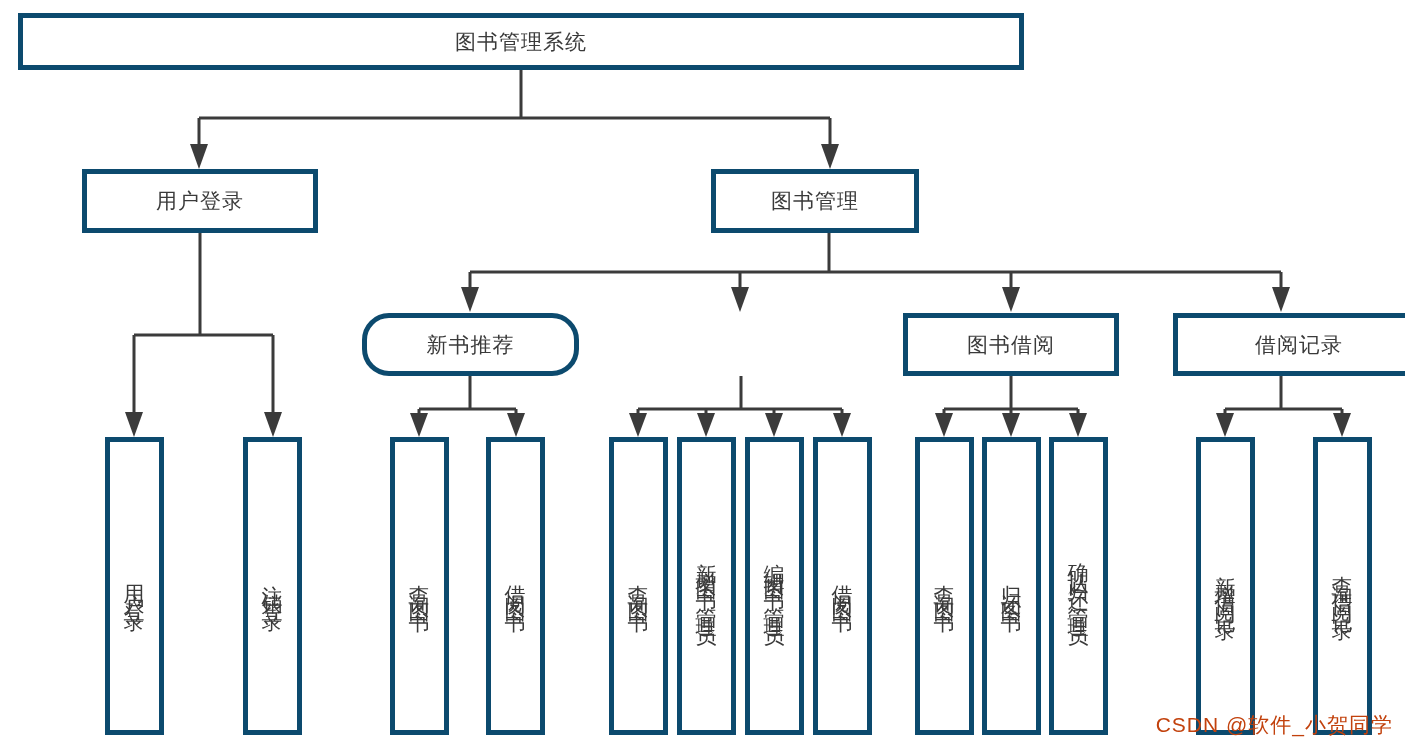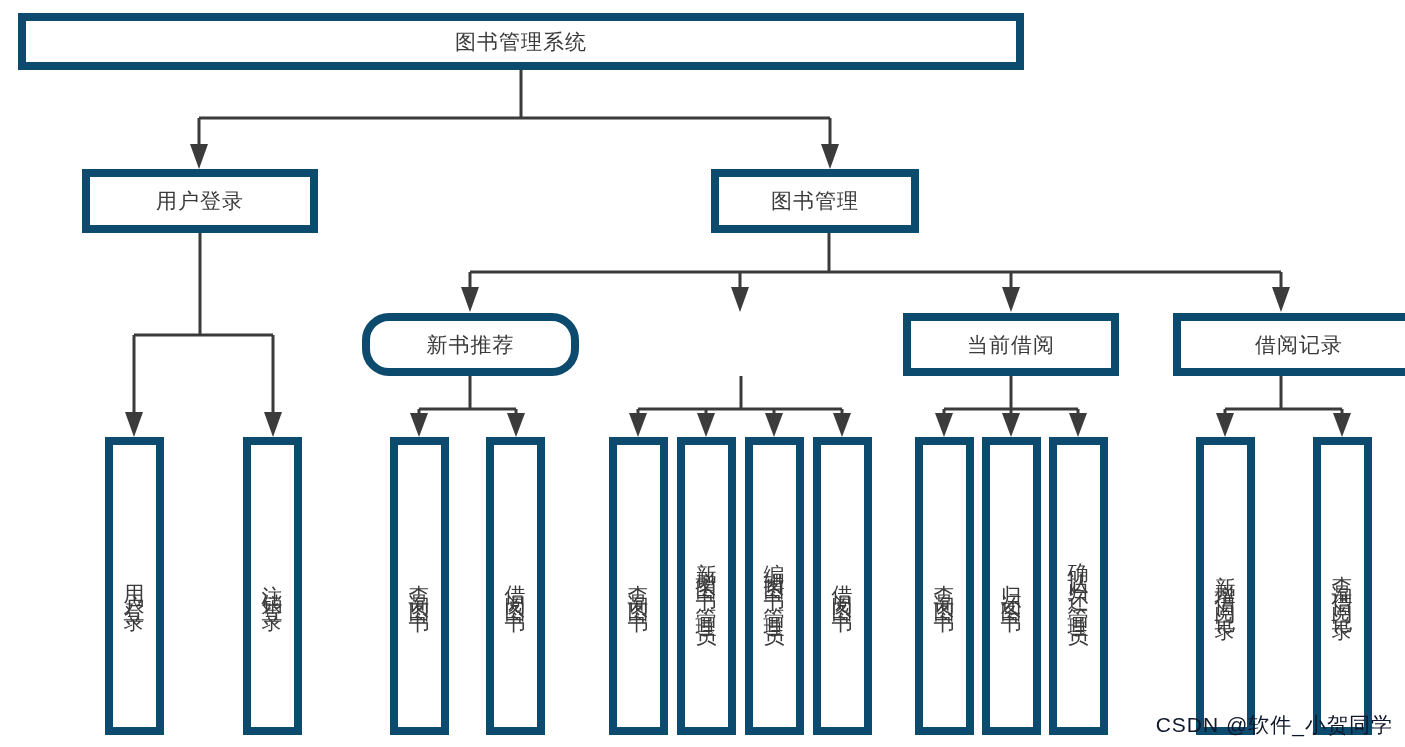--- a/index.html
+++ b/index.html
@@ -9,21 +9,21 @@
     background:#ffffff;
     font-family:"Liberation Sans","DejaVu Sans",sans-serif;
     color:#3a3a3a;
     overflow:hidden;
   }
   .connectors{position:absolute;left:0;top:0;width:1405px;height:747px;}
   .connectors path{stroke:#3b3b3b;stroke-width:3;fill:none;}
   .connectors polygon{fill:#3b3b3b;stroke:none;}
   .node{
     position:absolute;box-sizing:border-box;
-    border:8px solid #0c4a6e;background:#ffffff;
+    border:5px solid #0c4a6e;background:#ffffff;
     display:flex;align-items:center;justify-content:center;
     font-size:21px;letter-spacing:1px;white-space:nowrap;
   }
   .leaf{width:59px;top:437px;height:298px;}
   .vtext{
     writing-mode:vertical-lr;
     text-orientation:mixed;
     line-height:1;
     font-size:21px;
     letter-spacing:9px;
@@ -42,21 +42,21 @@
   
   #leaf-b0-0{left:105px;}  #leaf-b0-1{left:243px;}
   #leaf-g0-0{left:390px;}  #leaf-g0-1{left:486px;}
   #leaf-g1-0{left:609px;}  #leaf-g1-1{left:677px;}
   #leaf-g1-2{left:745px;}  #leaf-g1-3{left:813px;}
   #leaf-g2-0{left:915px;}  #leaf-g2-1{left:982px;}
   #leaf-g2-2{left:1049px;}
   #leaf-g3-0{left:1196px;} #leaf-g3-1{left:1313px;}
   .watermark{
     position:absolute;right:12px;top:711px;
-    font-size:21px;color:#0f172a;letter-spacing:1px;
+    font-size:21px;color:#c2410c;letter-spacing:1px;
   }
 </style>
 </head>
 <body>
 
 <div class="canvas">
 
   <svg class="connectors" viewBox="0 0 1405 747" xmlns="http://www.w3.org/2000/svg">
     <g>
       <path d="M521,70 V118 M199,118 H830 M199,118 V150 M830,118 V150"></path>
@@ -108,21 +108,21 @@
     <span>用户登录</span>
   </div>
   <div class="node" id="box-book-mgmt">
     <span>图书管理</span>
   </div>
 
   <div class="node" id="box-g0">
     <span>新书推荐</span>
   </div>
   <div class="node" id="box-g2">
-    <span>当前借阅</span>
+    <span>图书借阅</span>
   </div>
   <div class="node" id="box-g3">
     <span>借阅记录</span>
   </div>
 
   <div class="node leaf" id="leaf-b0-0">
     <span class="vtext">用户登录</span>
   </div>
   <div class="node leaf" id="leaf-b0-1">
     <span class="vtext">注销登录</span>

